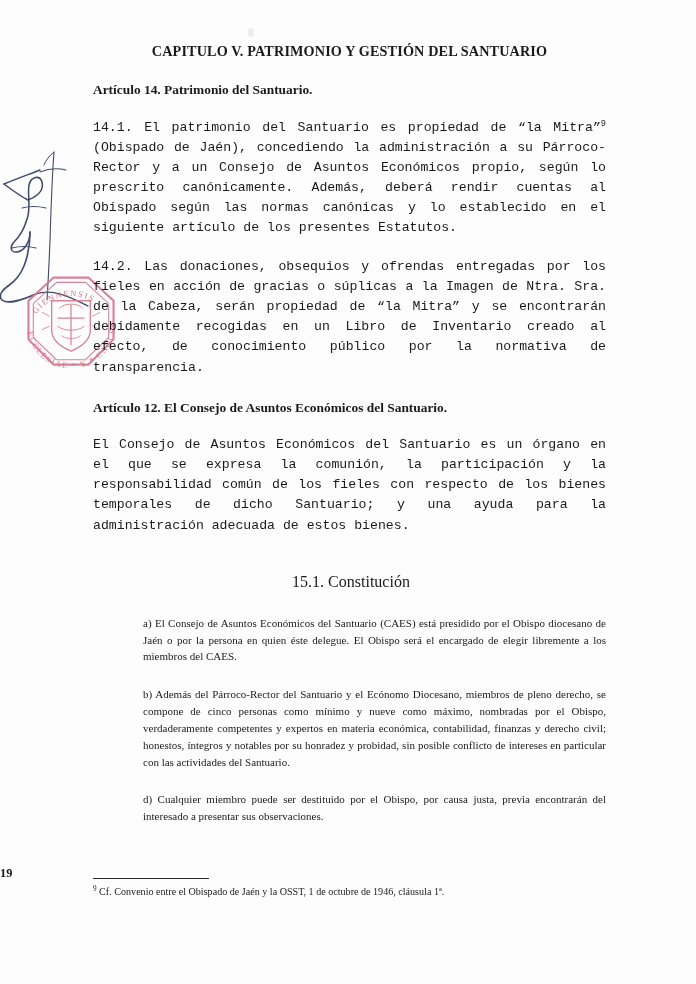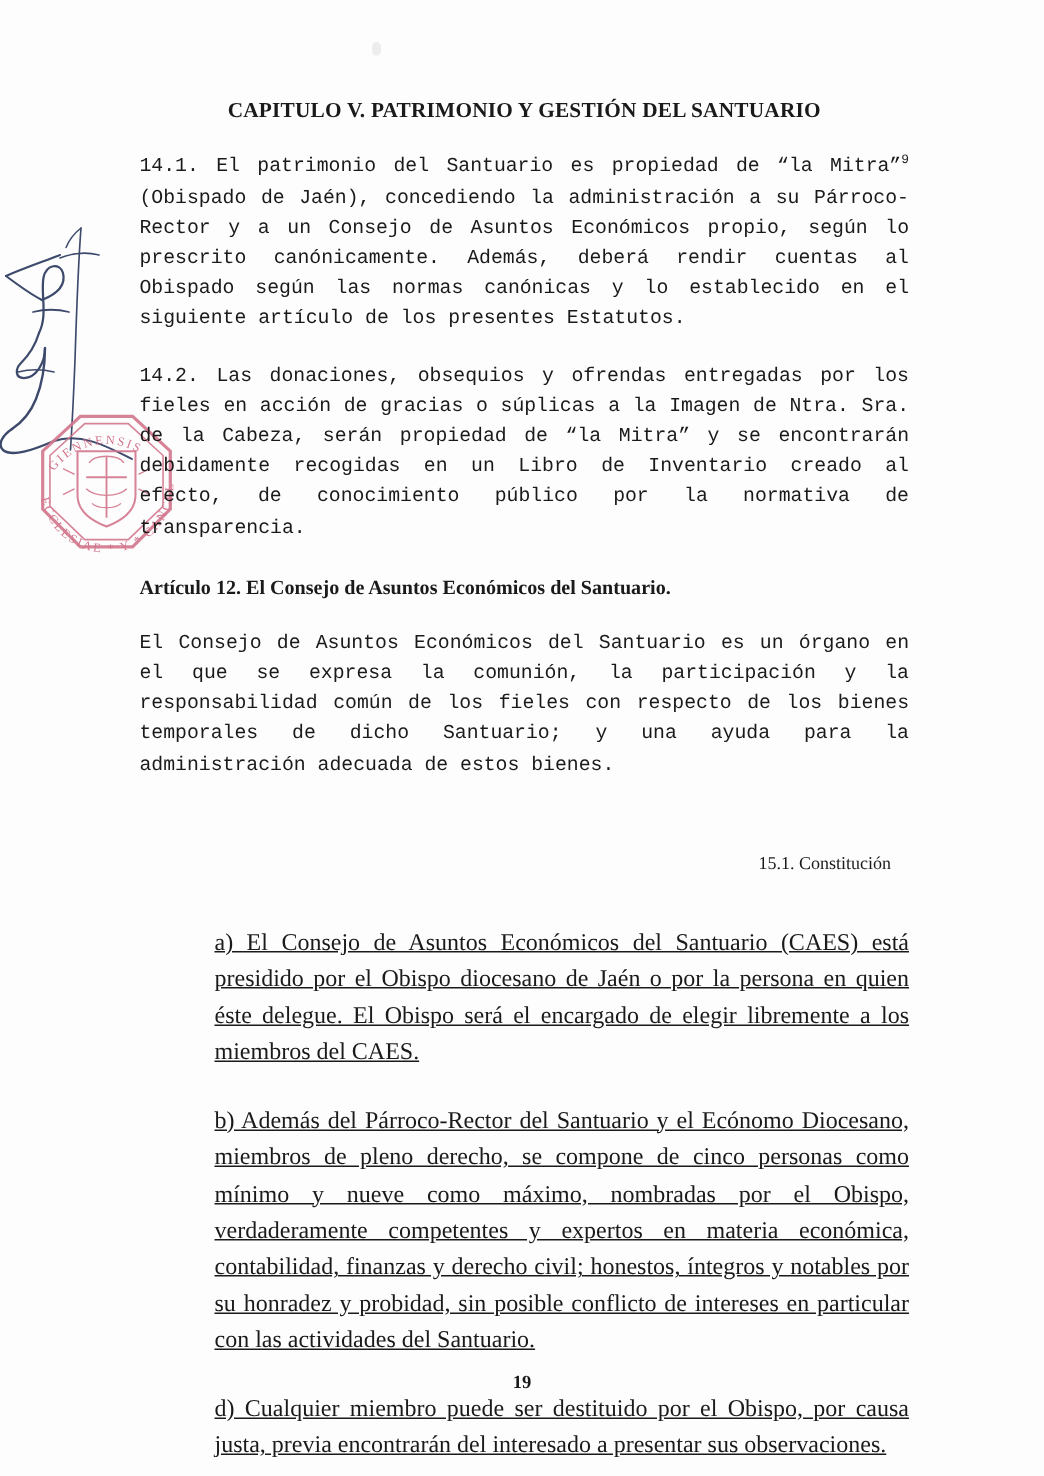--- a/index.html
+++ b/index.html
@@ -24,21 +24,21 @@
   
   .content {
     position: absolute;
     left: 93px;
     top: 0;
     width: 513px;
   }
 
   .chapter-title {
     margin: 0;
-    padding-top: 65px;
+    padding-top: 42px;
     text-align: center;
     font-size: 14.2px;
     font-weight: 700;
     letter-spacing: 0.15px;
     line-height: 1.3;
     font-variant: normal;
   }
 
   .article-heading {
     margin: 0;
@@ -54,37 +54,36 @@
     padding-top: 18px;
     font-size: 13.2px;
     line-height: 1.53;
     text-align: justify;
     text-justify: inter-word;
     hyphens: none;
     font-family: Liberation Mono, monospace;
   }
 
   .sub-label {
-    margin: 12px;
+    margin: 0;
     padding-top: 34px;
     padding-left: 3px;
-    font-size: 12px;
+    font-size: 16px;
     line-height: 1.5;
-    text-align: right;
+    text-align: center;
   }
 
   p.lettered {
     margin: 0;
     padding-top: 21px;
     padding-left: 50px;
-    font-size: 16px;
+    font-size: 11px;
     line-height: 1.53;
     text-align: justify;
     hyphens: none;
-    text-decoration: underline;
   }
 
   sup.fn-ref {
     font-size: 8.6px;
     vertical-align: super;
     line-height: 0;
   }
 
   
   .footnote-area {
@@ -107,23 +106,23 @@
   }
   .footnote-text sup {
     font-size: 7.2px;
     vertical-align: super;
     line-height: 0;
   }
 
   .page-number {
     position: absolute;
     left: 0;
-    top: 914px;
+    top: 866px;
     width: 696px;
-    text-align: center;
+    text-align: left;
     font-size: 12.4px;
     font-weight: 600;
   }
 
   
   .signature {
     position: absolute;
     left: -4px;
     top: 148px;
     width: 120px;
@@ -205,36 +204,41 @@
       <text>
         <textPath href="#arcBot" startOffset="6%">ECCLESIAE * Y * CANCEL</textPath>
       </text>
     </g>
   </svg>
 
   <div class="content">
 
     <h1 class="chapter-title">CAPITULO V. PATRIMONIO Y GESTIÓN DEL SANTUARIO</h1>
 
+    <h2 class="article-heading">Artículo 14. Patrimonio del Santuario.</h2>
 
     <p class="body-text"><span>14.1. El patrimonio del Santuario es propiedad de “la Mitra”</span><sup class="fn-ref">9</sup><span> (Obispado de Jaén), concediendo la administración a su Párroco-Rector y a un Consejo de Asuntos Económicos propio, según lo prescrito canónicamente. Además, deberá rendir cuentas al Obispado según las normas canónicas y lo establecido en el siguiente artículo de los presentes Estatutos.</span></p>
 
     <p class="body-text">14.2. Las donaciones, obsequios y ofrendas entregadas por los fieles en acción de gracias o súplicas a la Imagen de Ntra. Sra. de la Cabeza, serán propiedad de “la Mitra” y se encontrarán debidamente recogidas en un Libro de Inventario creado al efecto, de conocimiento público por la normativa de transparencia.</p>
 
     <h2 class="article-heading">Artículo 12. El Consejo de Asuntos Económicos del Santuario.</h2>
 
     <p class="body-text">El Consejo de Asuntos Económicos del Santuario es un órgano en el que se expresa la comunión, la participación y la responsabilidad común de los fieles con respecto de los bienes temporales de dicho Santuario; y una ayuda para la administración adecuada de estos bienes.</p>
 
     <p class="sub-label">15.1. Constitución</p>
 
     <p class="lettered">a) El Consejo de Asuntos Económicos del Santuario (CAES) está presidido por el Obispo diocesano de Jaén o por la persona en quien éste delegue. El Obispo será el encargado de elegir libremente a los miembros del CAES.</p>
 
     <p class="lettered">b) Además del Párroco-Rector del Santuario y el Ecónomo Diocesano, miembros de pleno derecho, se compone de cinco personas como mínimo y nueve como máximo, nombradas por el Obispo, verdaderamente competentes y expertos en materia económica, contabilidad, finanzas y derecho civil; honestos, íntegros y notables por su honradez y probidad, sin posible conflicto de intereses en particular con las actividades del Santuario.</p>
 
 
     <p class="lettered">d) Cualquier miembro puede ser destituido por el Obispo, por causa justa, previa encontrarán del interesado a presentar sus observaciones.</p>
 
   </div>
 
+  <div class="footnote-area">
+    <div class="footnote-rule"></div>
+    <p class="footnote-text"><sup>9</sup><span> Cf. Convenio entre el Obispado de Jaén y la OSST, 1 de octubre de 1946, cláusula 1ª.</span></p>
+  </div>
 
   <div class="page-number">19</div>
 
 </div>
 
 </body></html>

